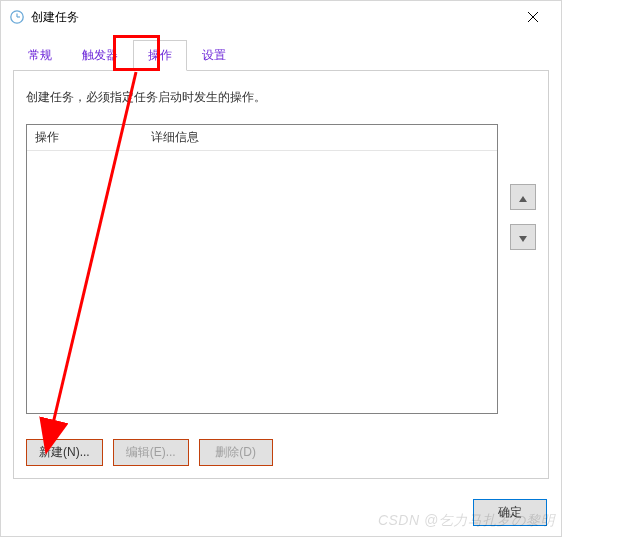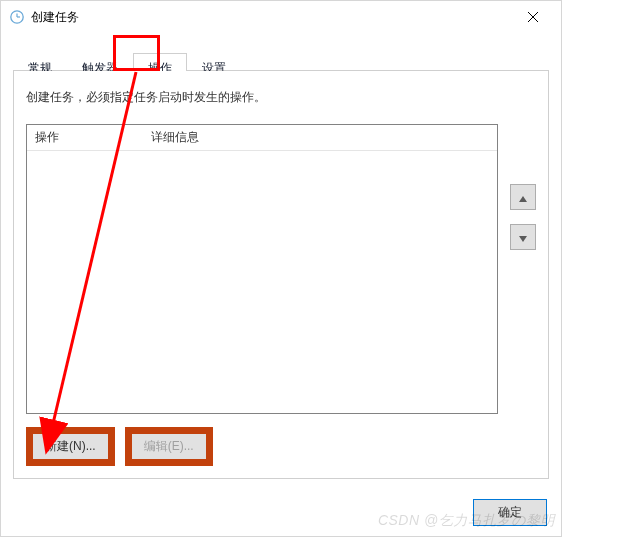--- a/index.html
+++ b/index.html
@@ -4,34 +4,34 @@
 <style>
   * { box-sizing: border-box; margin: 0; padding: 0; font-family: "Microsoft YaHei", "Segoe UI", Tahoma, sans-serif; }
   body { background: #fff; width: 627px; height: 537px; overflow: hidden; position: relative; }
   .window { width: 562px; height: 537px; border: 1px solid #d6d6d6; background: #fff; position: relative; }
   .titlebar { height: 32px; display: flex; align-items: center; padding: 0 8px; }
   .titlebar-icon { width: 16px; height: 16px; margin-right: 6px; position: relative; }
   .titlebar-title { font-size: 12px; color: #000; flex: 1; }
   .titlebar-close { width: 40px; height: 28px; display: flex; align-items: center; justify-content: center; cursor: default; }
   .content { padding: 6px 12px 12px 12px; position: relative; }
   .tabs { display: flex; border-bottom: 1px solid #cfcfcf; font-size: 12px; }
-  .tab { padding: 6px 14px; color: #0f172a; cursor: default; position: relative; top: 14px; border: 1px solid transparent; }
+  .tab { padding: 6px 14px; color: #6d28d9; cursor: default; position: relative; top: 1px; border: 1px solid transparent; }
   .tab.active { background: #fff; border: 1px solid #cfcfcf; border-bottom: 1px solid #fff; }
   .tab-panel { border: 1px solid #cfcfcf; border-top: none; background: #fff; padding: 12px; height: 408px; position: relative; }
   .desc { font-size: 12px; color: #333; margin: 6px 0 18px 0; }
   .list-wrap { display: flex; align-items: flex-start; }
   .listview { border: 1px solid #828282; width: 505px; height: 290px; background: #fff; font-size: 12px; }
   .listview-headers { display: flex; border-bottom: 1px solid #e5e5e5; }
   .listview-headers .col { padding: 4px 8px; color: #333; }
   .col-action-h { width: 116px; }
   .col-detail-h { flex: 1; }
   .side-buttons { margin-left: 12px; display: flex; flex-direction: column; gap: 14px; margin-top: 60px; }
   .side-btn { width: 26px; height: 26px; background: #e1e1e1; border: 1px solid #adadad; display: flex; align-items: center; justify-content: center; }
   .action-buttons { position: absolute; left: 12px; bottom: 12px; display: flex; gap: 10px; }
-  .btn { background: #e1e1e1; border: 7px solid #c2410c; font-size: 12px; padding: 4px 12px; color: #333; min-width: 74px; text-align: center; }
+  .btn { background: #e1e1e1; border: 1px solid #c2410c; font-size: 12px; padding: 4px 12px; color: #333; min-width: 74px; text-align: center; }
   .btn.disabled { color: #a0a0a0; }
   .footer { position: absolute; bottom: 10px; right: 14px; display: flex; gap: 10px; }
   .btn-blue { background: #e1e1e1; border: 1px solid #0078d7; font-size: 12px; padding: 4px 18px; color: #333; min-width: 74px; text-align: center; }
   .btn-normal { background: #e1e1e1; border: 1px solid #adadad; font-size: 12px; padding: 4px 18px; color: #333; min-width: 74px; text-align: center; }
   .red-box { position: absolute; border: 3px solid #ff0000; pointer-events: none; }
   .red-box.tab-highlight { top: 34px; left: 112px; width: 47px; height: 36px; }
   svg.arrow { position: absolute; top: 0; left: 0; width: 627px; height: 537px; pointer-events: none; }
   .watermark { position: absolute; right: 6px; bottom: 6px; font-size: 14px; color: rgba(0,0,0,0.15); font-style: italic; letter-spacing: 0.5px; }
 </style>
 </head>
@@ -87,20 +87,21 @@
               <svg width="8" height="6" viewBox="0 0 8 6">
                   <polygon points="0,0 8,0 4,6" fill="#5a5a5a"></polygon>
                 </svg>
             </span>
           </div>
         </div>
       </div>
       <div class="action-buttons">
         <div class="btn">新建(N)...</div>
         <div class="btn disabled">编辑(E)...</div>
+        <div class="btn disabled">删除(D)</div>
       </div>
     </div>
   </div>
 
   <div class="footer">
     <div class="btn-blue">确定</div>
   </div>
 
   <div class="red-box tab-highlight"></div>
   <svg class="arrow">

